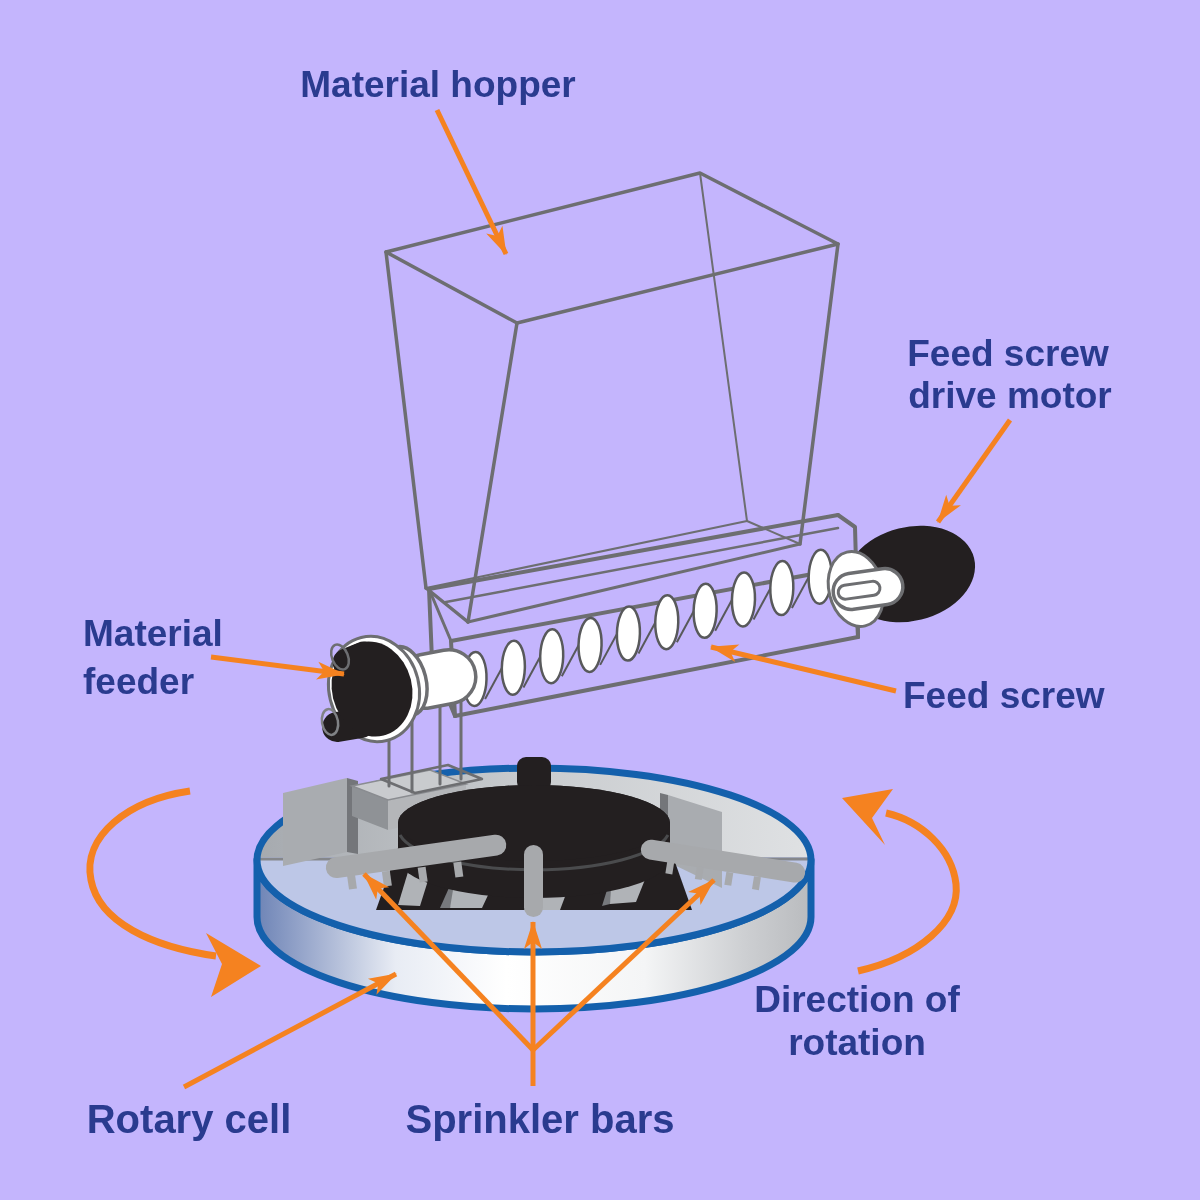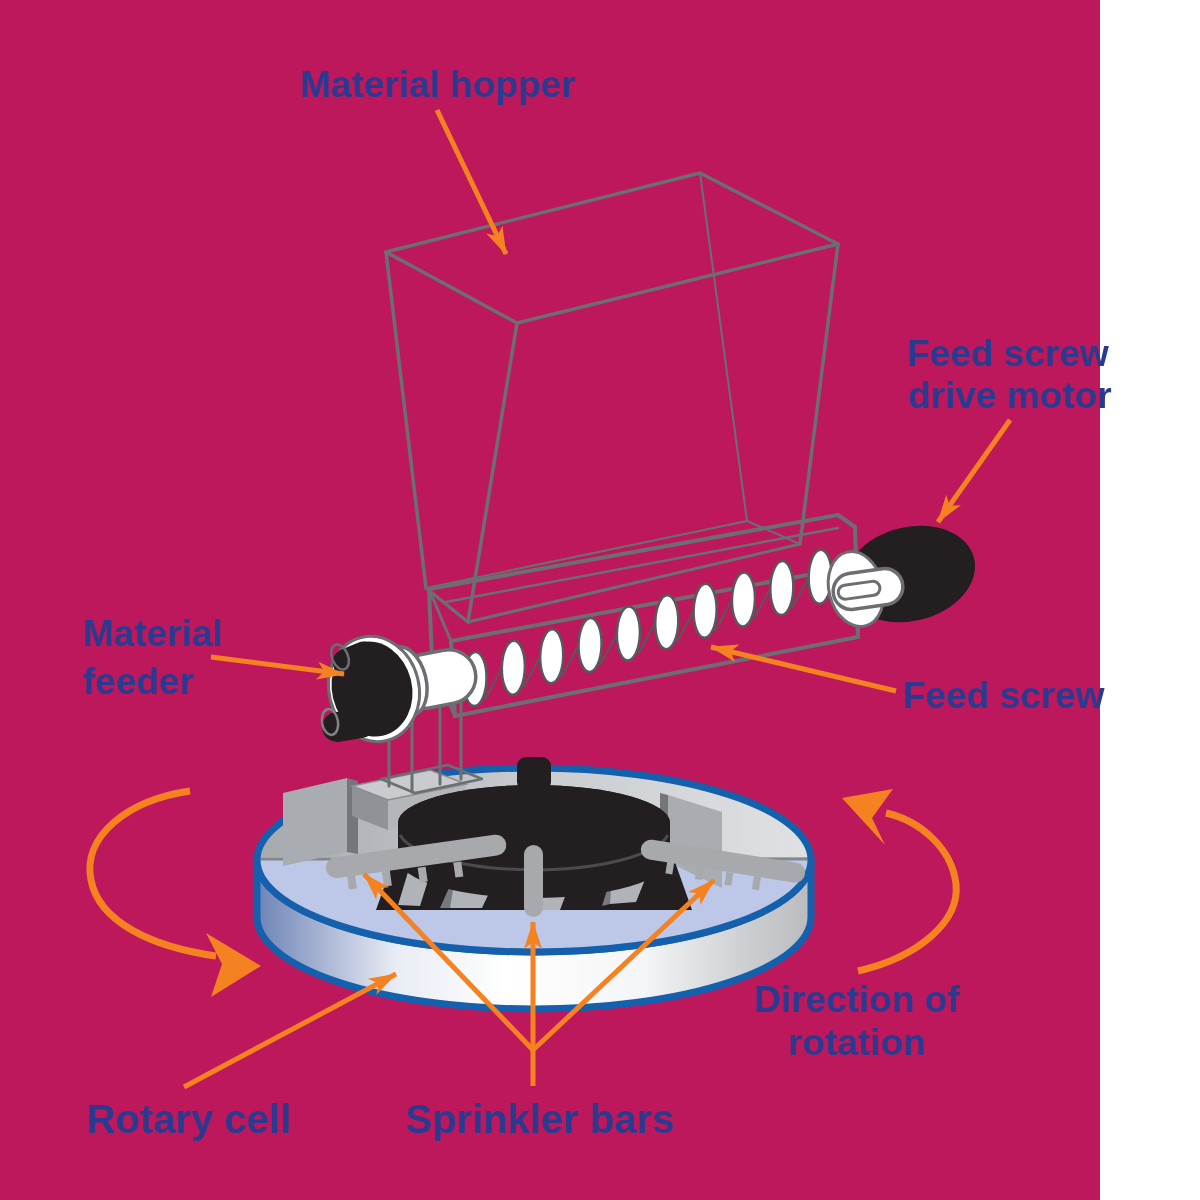--- a/index.html
+++ b/index.html
@@ -1,16 +1,16 @@
 <!DOCTYPE html>
 <html><head>
 <meta charset="utf-8">
 <style>
   html,body{margin:0;padding:0;background:#FFFFFF;}
-  .stage{width:1100px;height:1200px;position:relative;background:#be185d;}
+  .stage{width:1200px;height:1200px;position:relative;background:#c4b5fd;}
   svg{display:block;}
   .lbl{
     font-family:"Liberation Sans", sans-serif;
     font-weight:600;
     font-size:37px;
     fill:#2A3B8F;
   }
   .lbl-lg{ font-size:40px; }
   .gray-edge{ stroke:#6D6E71; fill:none; stroke-linecap:round; stroke-linejoin:round; }
   .orange-line{ stroke:#F58220; stroke-width:5; fill:none; }

